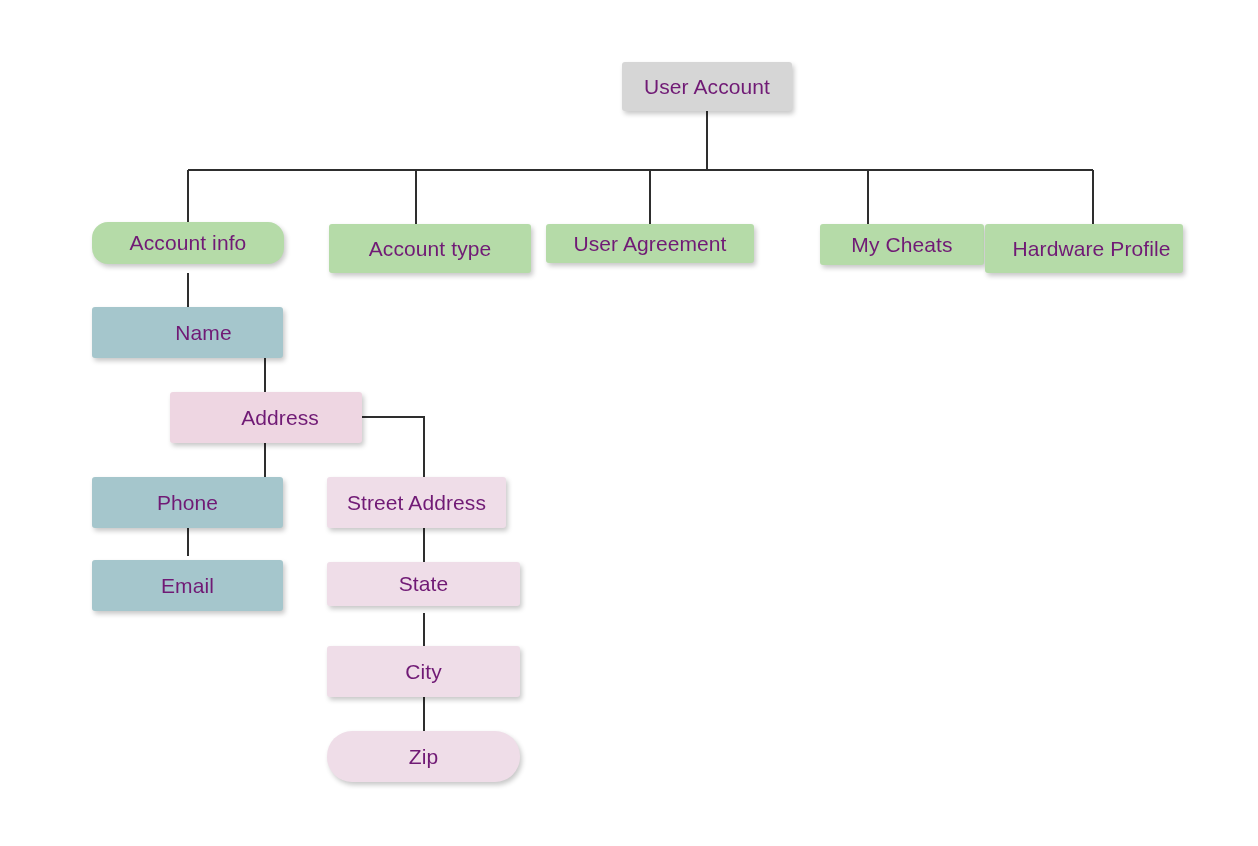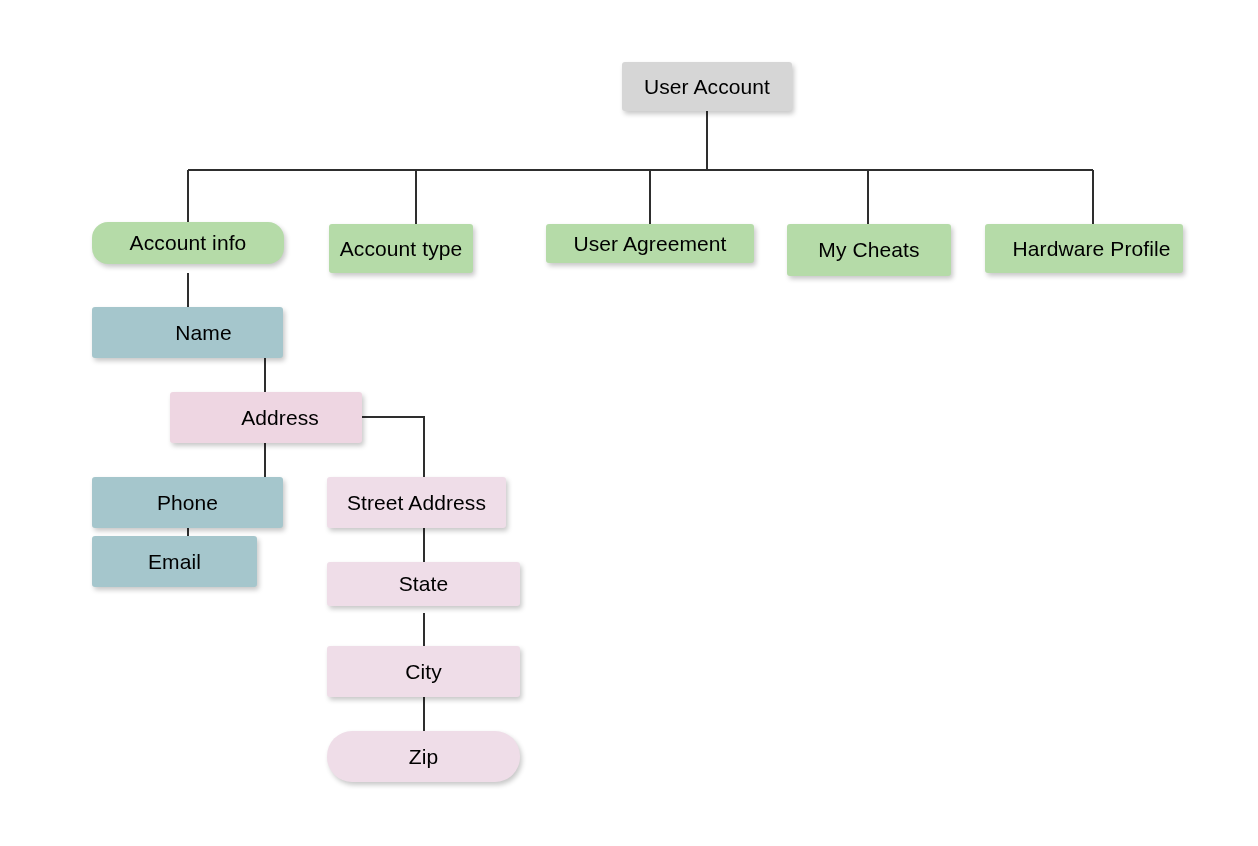--- a/index.html
+++ b/index.html
@@ -29,21 +29,21 @@
   }
   .node {
     position: absolute;
     box-sizing: border-box;
     display: flex;
     align-items: center;
     justify-content: center;
     border-radius: 3px;
     font-size: 21px;
     line-height: 1.1;
-    color: #000000;
+    color: #701a75;
     letter-spacing: 0.1px;
     white-space: nowrap;
     box-shadow: 2px 3px 5px rgba(0,0,0,0.22);
     z-index: 2;
   }
   .node-label {
     display: block;
     padding: 0 6px;
   }
 </style>
@@ -68,42 +68,42 @@
       <path d="M 424 613 L 424 646" stroke="#2e2e2e" stroke-width="2" fill="none" stroke-linecap="butt" stroke-linejoin="miter"></path>
       <path d="M 424 697 L 424 731" stroke="#2e2e2e" stroke-width="2" fill="none" stroke-linecap="butt" stroke-linejoin="miter"></path>
     </svg>
   <div id="node-layer">
       <div class="node" style="left: 622px; top: 62px; width: 170px; height: 49px; background: rgb(214, 214, 214);">
         <span class="node-label">User Account</span>
       </div>
       <div class="node" style="left: 92px; top: 222px; width: 192px; height: 42px; background: rgb(181, 219, 168); border-radius: 16px;">
         <span class="node-label">Account info</span>
       </div>
-      <div class="node" style="left: 329px; top: 224px; width: 144px; height: 49px; background: rgb(181, 219, 168);">
+      <div class="node" style="left: 329px; top: 224px; width: 202px; height: 49px; background: rgb(181, 219, 168);">
         <span class="node-label">Account type</span>
       </div>
       <div class="node" style="left: 546px; top: 224px; width: 208px; height: 39px; background: rgb(181, 219, 168);">
         <span class="node-label">User Agreement</span>
       </div>
-      <div class="node" style="left: 787px; top: 224px; width: 164px; height: 52px; background: rgb(181, 219, 168);">
+      <div class="node" style="left: 820px; top: 224px; width: 164px; height: 41px; background: rgb(181, 219, 168);">
         <span class="node-label">My Cheats</span>
       </div>
       <div class="node" style="left: 985px; top: 224px; width: 198px; height: 49px; background: rgb(181, 219, 168); padding-left: 15px;">
         <span class="node-label">Hardware Profile</span>
       </div>
       <div class="node" style="left: 92px; top: 307px; width: 191px; height: 51px; background: rgb(165, 198, 204); padding-left: 32px;">
         <span class="node-label">Name</span>
       </div>
       <div class="node" style="left: 170px; top: 392px; width: 192px; height: 51px; background: rgb(238, 214, 226); padding-left: 28px;">
         <span class="node-label">Address</span>
       </div>
       <div class="node" style="left: 92px; top: 477px; width: 191px; height: 51px; background: rgb(165, 198, 204);">
         <span class="node-label">Phone</span>
       </div>
-      <div class="node" style="left: 92px; top: 536px; width: 165px; height: 51px; background: rgb(165, 198, 204);">
+      <div class="node" style="left: 92px; top: 560px; width: 191px; height: 51px; background: rgb(165, 198, 204);">
         <span class="node-label">Email</span>
       </div>
       <div class="node" style="left: 327px; top: 477px; width: 179px; height: 51px; background: rgb(239, 221, 232); justify-content: center;">
         <span class="node-label">Street Address</span>
       </div>
       <div class="node" style="left: 327px; top: 562px; width: 193px; height: 44px; background: rgb(239, 221, 232);">
         <span class="node-label">State</span>
       </div>
       <div class="node" style="left: 327px; top: 646px; width: 193px; height: 51px; background: rgb(239, 221, 232);">
         <span class="node-label">City</span>

